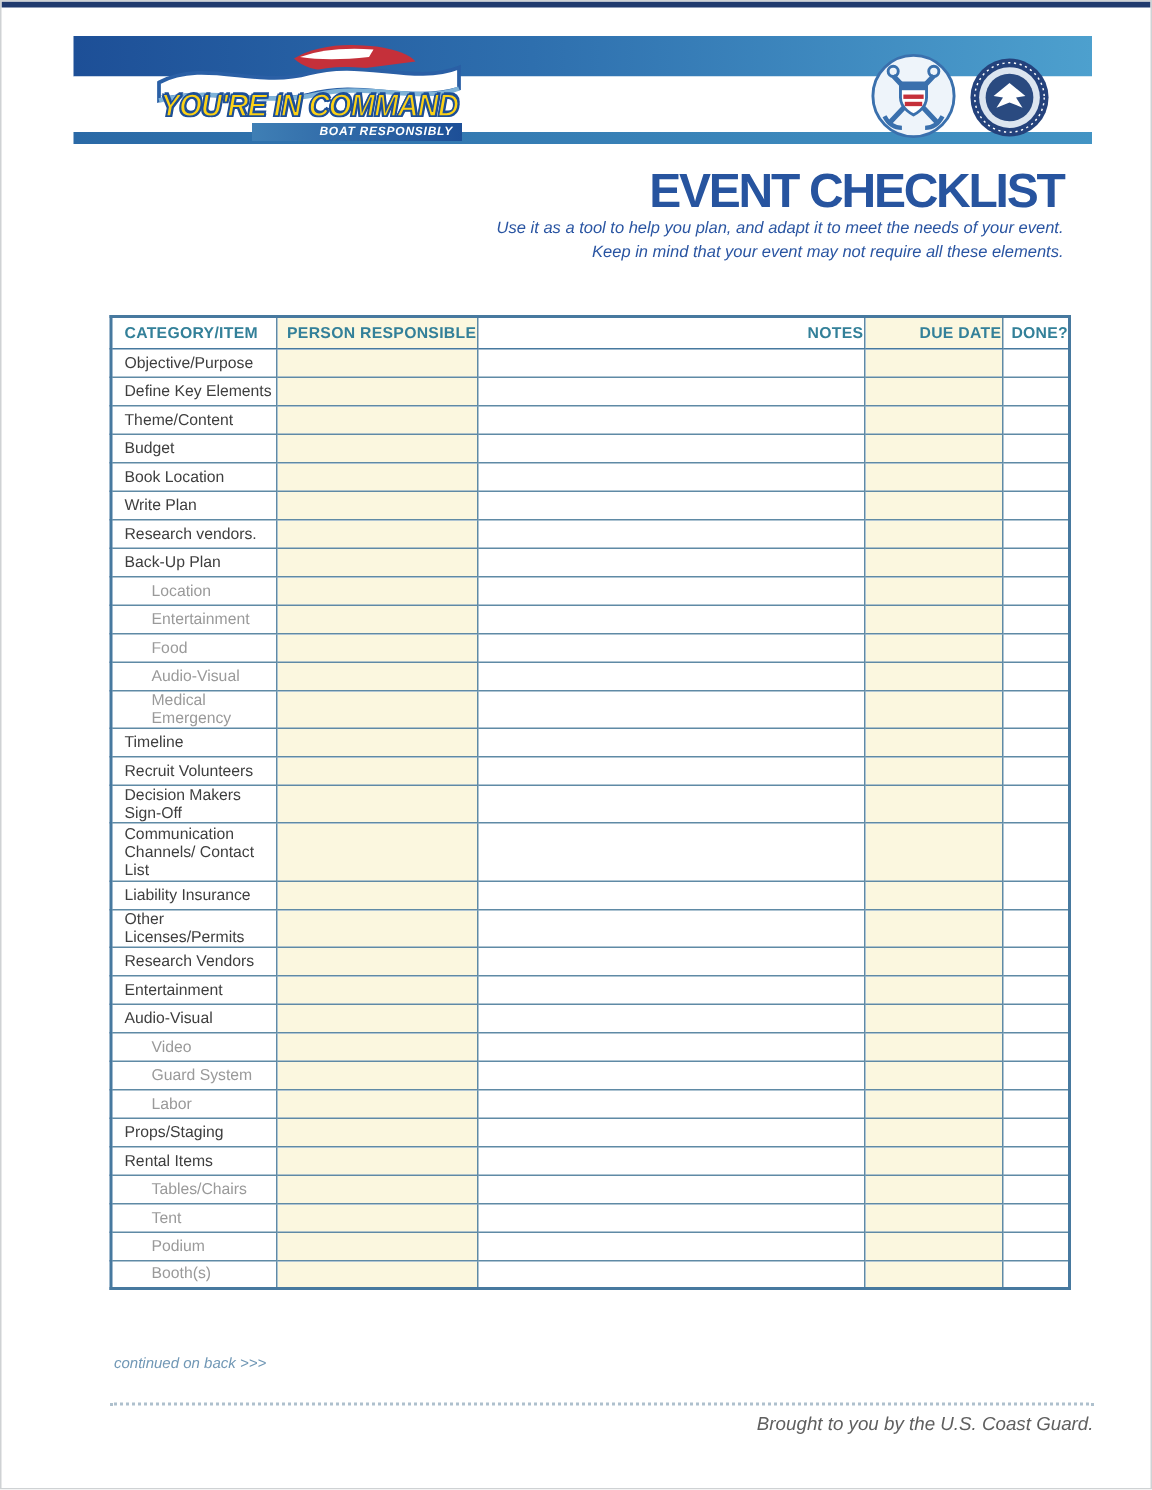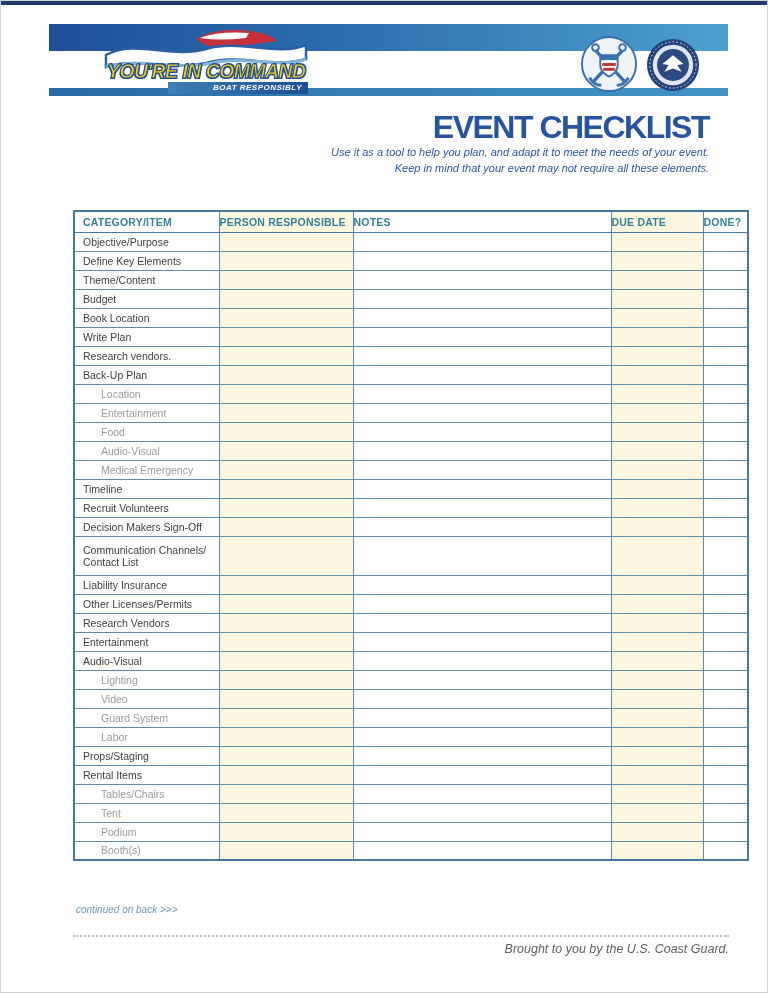--- a/index.html
+++ b/index.html
@@ -40,21 +40,21 @@
   
   .title-block { position:absolute; right:58px; top:110px; text-align:right; }
   .main-title { font-size:32px; font-weight:bold; letter-spacing:-1.5px; color:#27549f; line-height:1.0; }
   .subtitle { font-size:11px; font-style:italic; color:#2a55a2; line-height:14px; margin-top:2px; }
 
   
   .table-wrap { position:absolute; left:72px; top:209px; width:628px; }
   table { border-collapse:collapse; table-layout:fixed; width:628px;
     border:2px solid #47799f; }
   th, td { border:1px solid #5f8aa5; font-size:10.5px; overflow:hidden; }
-  th { height:21px; color:#338099; font-weight:bold; text-align:left; background:#fff;
+  th { height:21px; color:#338099; font-weight:bold; text-align:right; background:#fff;
     letter-spacing:.2px; border-bottom:1.5px solid #47799f; }
   th.col-category { text-align:left; padding-left:8px; }
   th.col-person, th.col-due, td.cream { background:#fbf7df; }
   td { height:19px; background:#fff; }
   td.cat { padding-left:8px; color:#3e3e3e; text-align:left; line-height:12px; }
   tr.sub td.cat { padding-left:26px; color:#9a9a9a; }
   tr.tall td { height:39px; }
 
   .continued { position:absolute; left:75px; top:903px; font-size:10px; font-style:italic; color:#7097b5; }
   .dotted { position:absolute; left:72px; right:38px; top:934px; border-top:2px dotted #aec0cd; }
@@ -106,21 +106,21 @@
   <div class="title-block">
     <div class="main-title">EVENT CHECKLIST</div>
     <div class="subtitle">Use it as a tool to help you plan, and adapt it to meet the needs of your event.</div>
     <div class="subtitle">Keep in mind that your event may not require all these elements.</div>
   </div>
 
   <div class="table-wrap">
     <table>
       <thead>
         <tr>
-            <th class="col-category" style="width: 145px;">CATEGORY/ITEM</th>
+            <th class="col-category" style="width: 110px;">CATEGORY/ITEM</th>
             <th class="col-person" style="width: 134px;">PERSON RESPONSIBLE</th>
             <th class="col-notes" style="width: 258px;">NOTES</th>
             <th class="col-due" style="width: 92px;">DUE DATE</th>
             <th class="col-done" style="width: 45px;">DONE?</th>
           </tr>
       </thead>
       <tbody>
           <tr>
       <td class="cat">Objective/Purpose</td>
       <td class="cream"></td>
@@ -269,27 +269,20 @@
       <td></td>
     </tr>
           <tr>
       <td class="cat">Audio-Visual</td>
       <td class="cream"></td>
       <td></td>
       <td class="cream"></td>
       <td></td>
     </tr>
           <tr class="sub">
-      <td class="cat">Lighting</td>
-      <td class="cream"></td>
-      <td></td>
-      <td class="cream"></td>
-      <td></td>
-    </tr>
-          <tr class="sub">
       <td class="cat">Video</td>
       <td class="cream"></td>
       <td></td>
       <td class="cream"></td>
       <td></td>
     </tr>
           <tr class="sub">
       <td class="cat">Guard System</td>
       <td class="cream"></td>
       <td></td>

